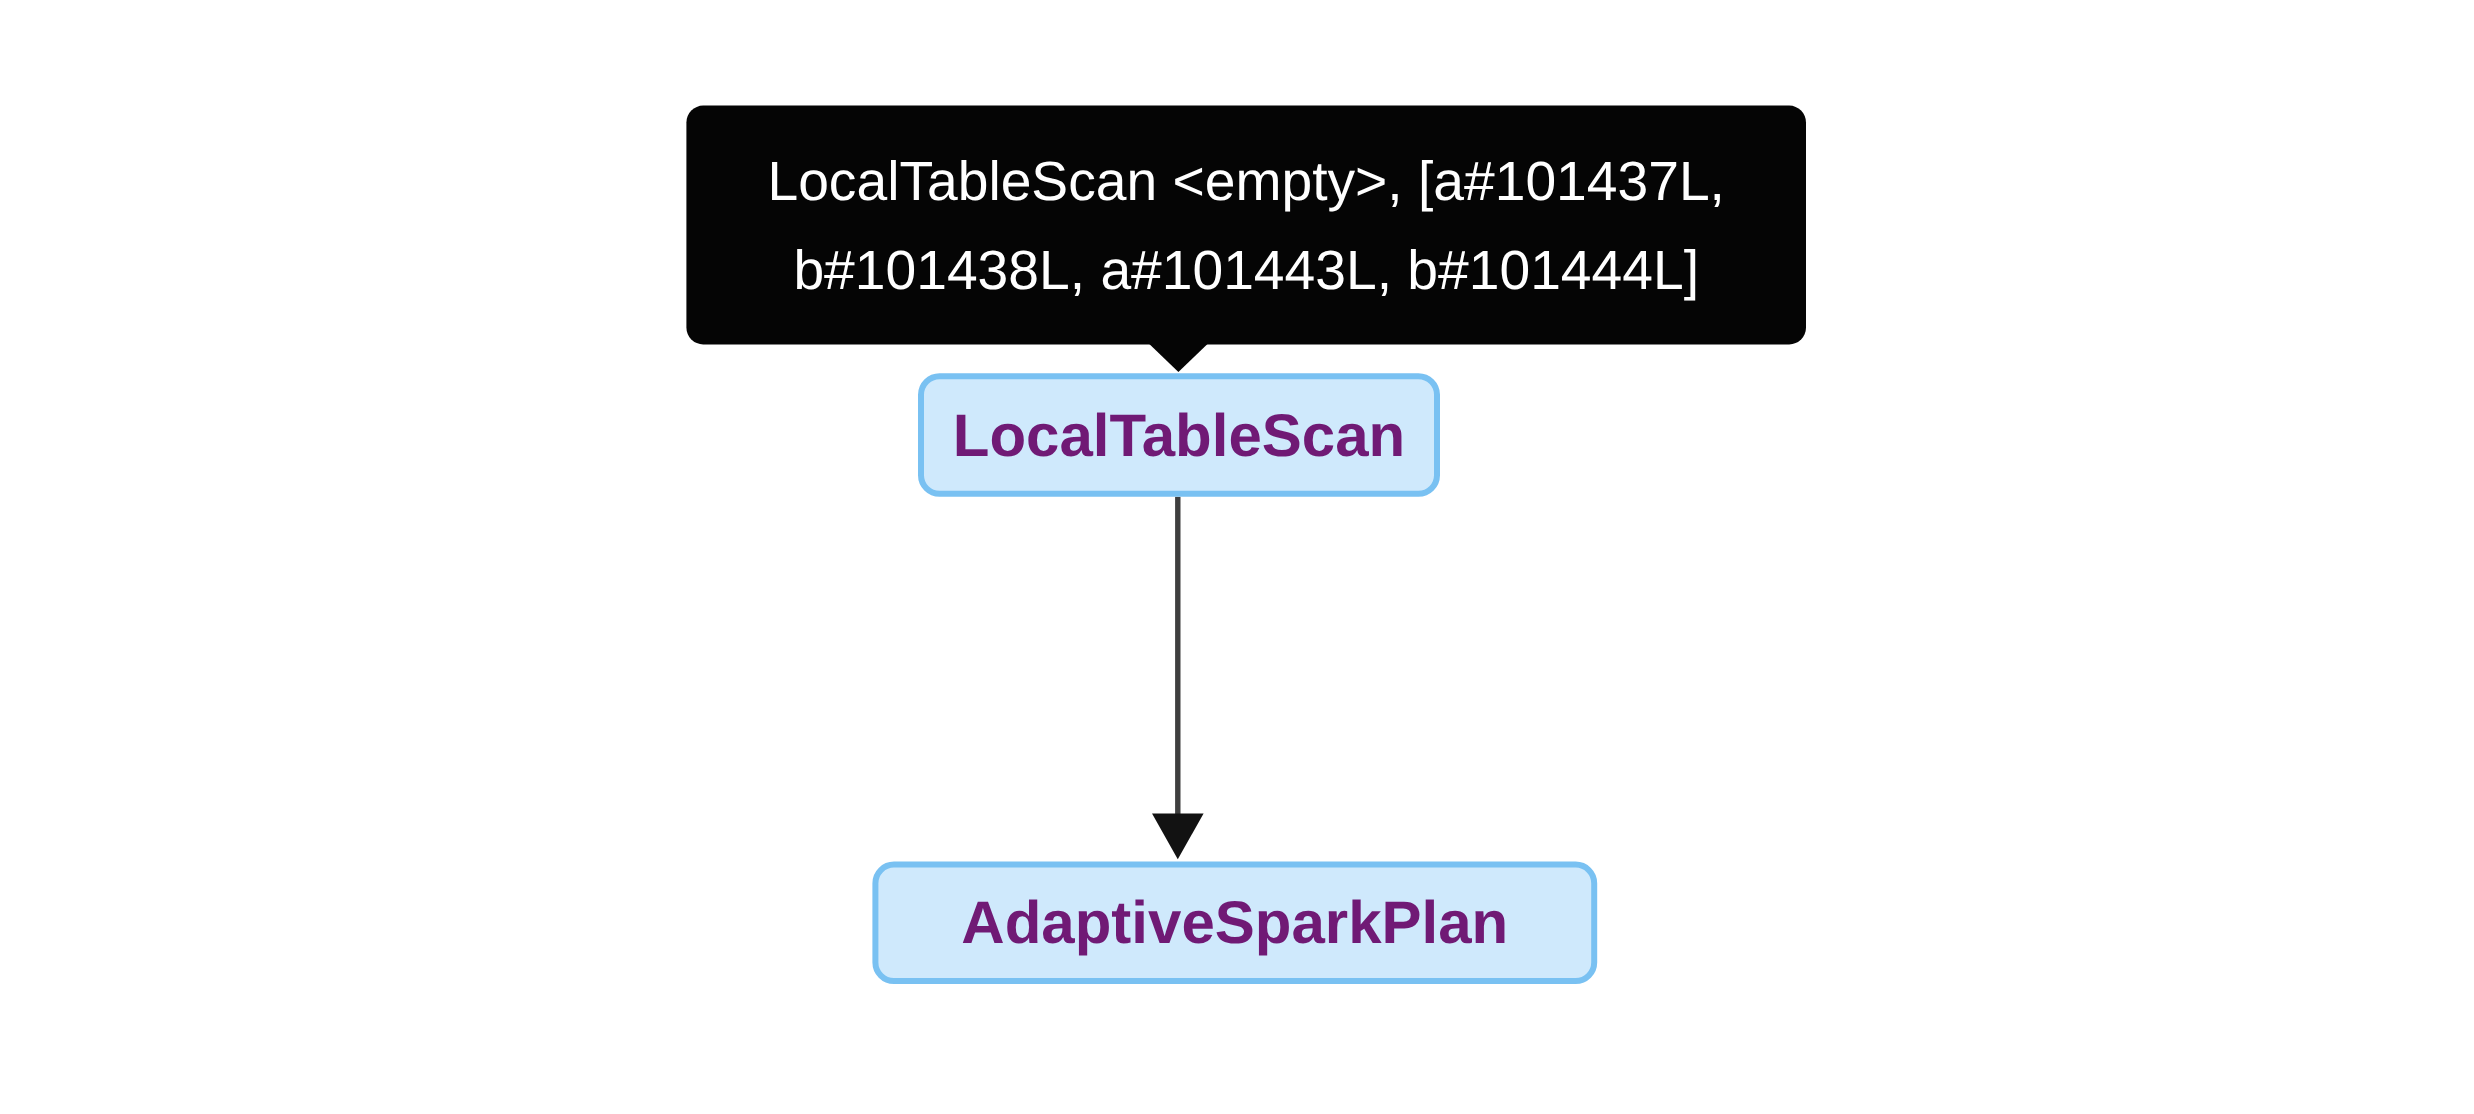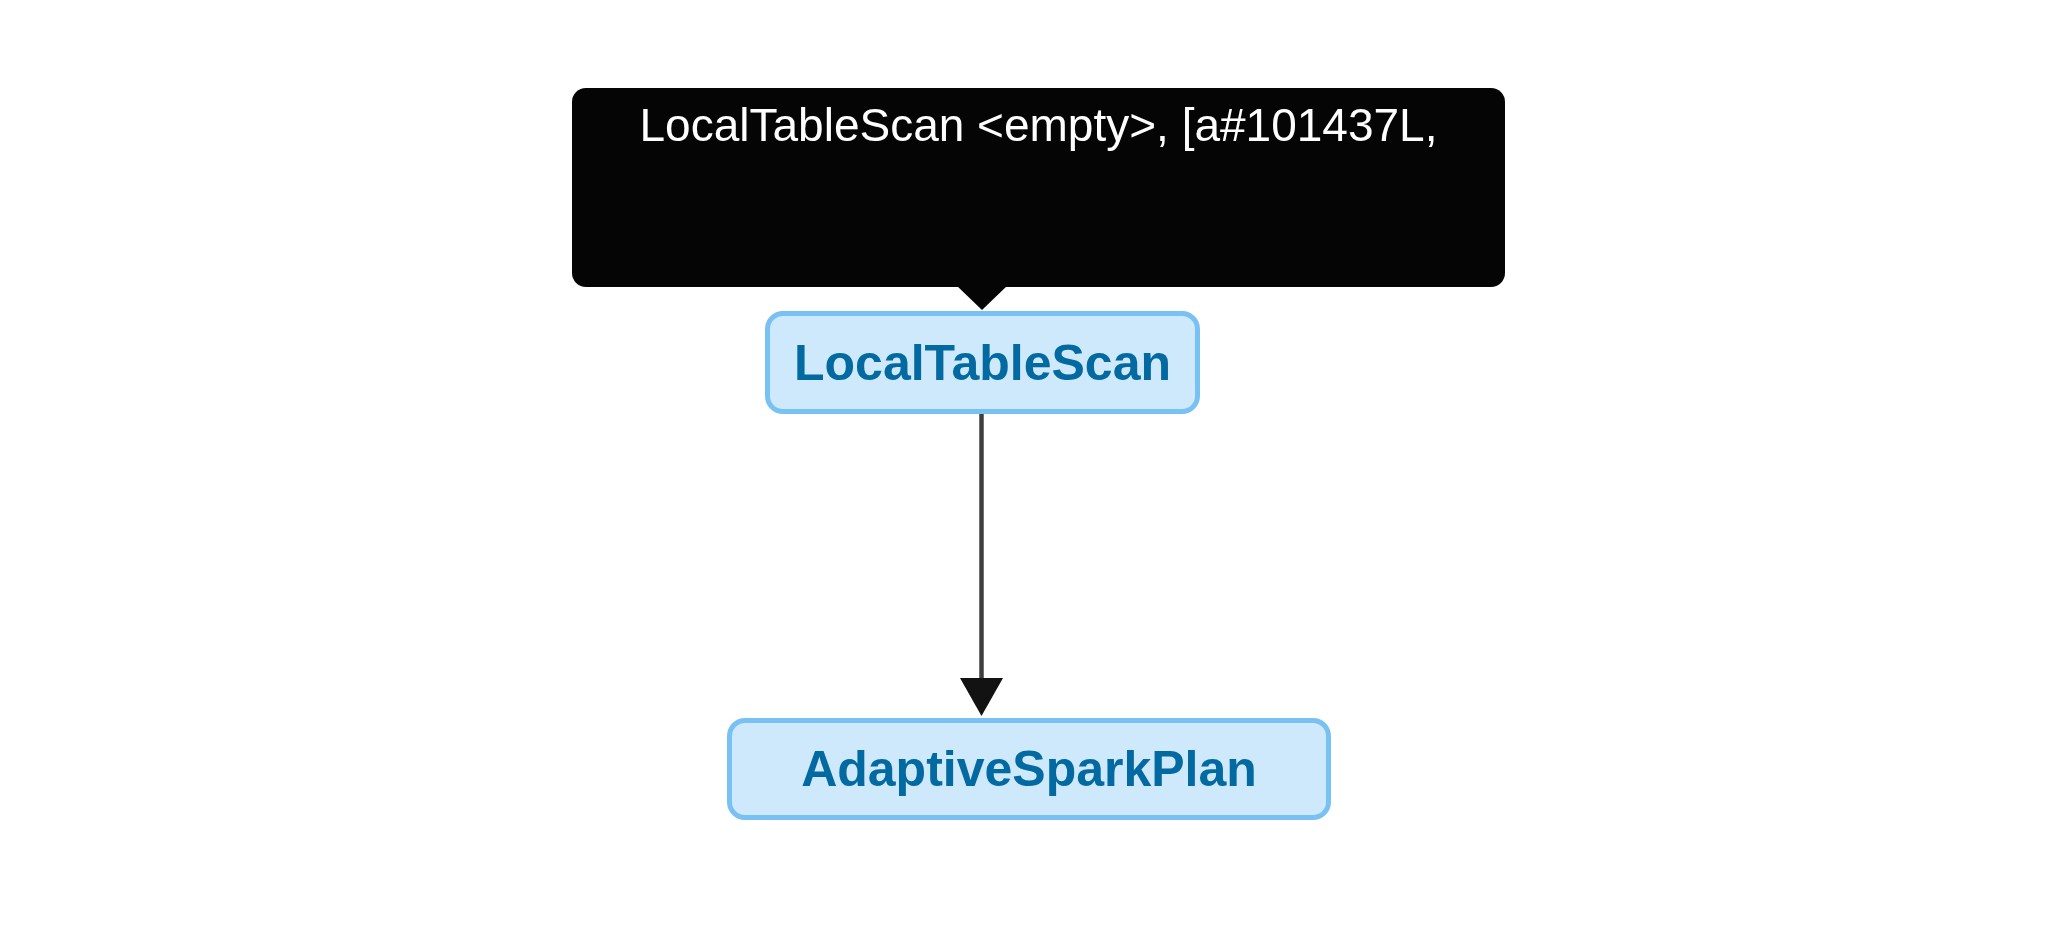--- a/index.html
+++ b/index.html
@@ -25,21 +25,21 @@
     height: 199px;
     background: #050505;
     border-radius: 14px;
     color: #ffffff;
     font-size: 46px;
     line-height: 74px;
     font-weight: 400;
     display: flex;
     flex-direction: column;
     align-items: center;
-    justify-content: space-between;
+    justify-content: center;
     text-align: center;
     white-space: nowrap;
   }
   .tooltip-arrow {
     position: absolute;
     left: 956px;
     top: 285px;
     width: 0;
     height: 0;
     border-left: 26px solid transparent;
@@ -50,21 +50,21 @@
   
   .plan-node {
     position: absolute;
     box-sizing: border-box;
     background: #cfe9fc;
     border: 5px solid #79c1f2;
     border-radius: 18px;
     display: flex;
     align-items: center;
     justify-content: center;
-    color: #0369a1;
+    color: #701a75;
     font-size: 50px;
     font-weight: 700;
     white-space: nowrap;
   }
   .node-localtablescan {
     left: 765px;
     top: 311px;
     width: 435px;
     height: 103px;
   }
@@ -84,20 +84,21 @@
     height: 304px;
   }
 </style>
 </head>
 <body>
 
 <div class="canvas">
 
   <div class="tooltip">
     <span>LocalTableScan &lt;empty&gt;, [a#101437L,</span>
+    <span>b#101438L, a#101443L, b#101444L]</span>
   </div>
   <div class="tooltip-arrow"></div>
 
   <div class="plan-node node-localtablescan">
     <span>LocalTableScan</span>
   </div>
 
   <svg class="edge-svg" viewBox="0 0 63 304" xmlns="http://www.w3.org/2000/svg">
     <line x1="31.5" y1="0" x2="31.5" y2="268" stroke="#3f3f3f" stroke-width="4.5"></line>
     <polygon points="10,264 53,264 31.5,302" fill="#121212"></polygon>

